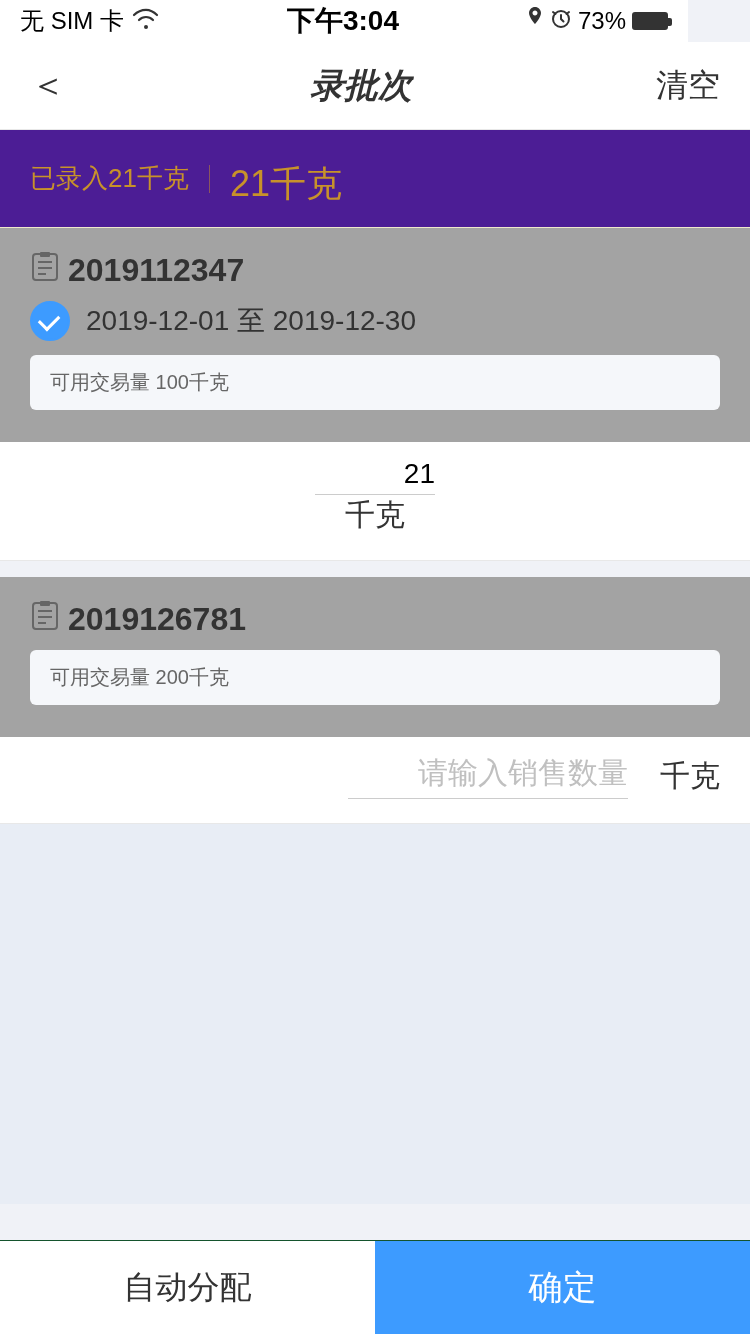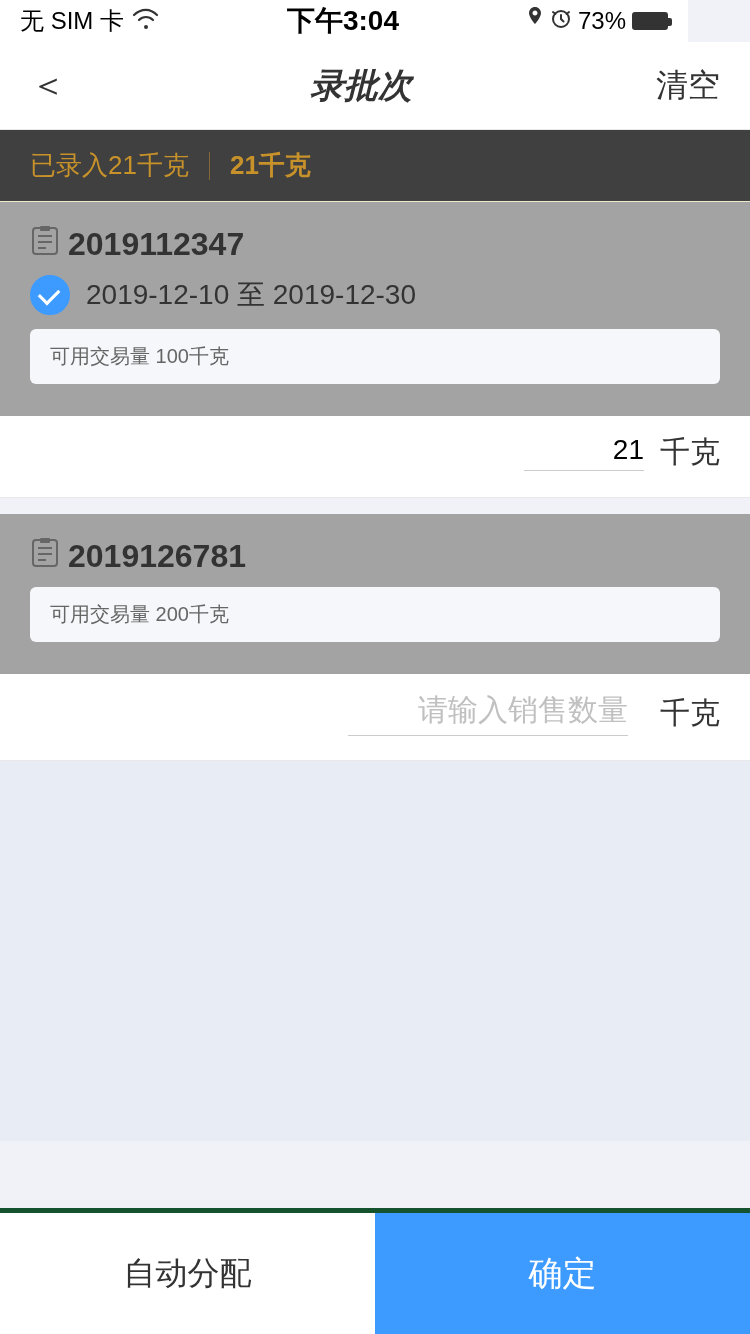--- a/index.html
+++ b/index.html
@@ -65,41 +65,42 @@
       color: #333;
       font-style: italic;
     }
     .nav-action {
       font-size: 32px;
       color: #333;
     }
 
     
     .info-bar {
-      background: #404040;
+      background: #4c1d95;
       padding: 18px 30px;
       display: flex;
       align-items: center;
       gap: 20px;
       border-bottom: 1px solid #f0e8cc;
     }
     .info-label {
       font-size: 26px;
       color: #c8922a;
     }
     .info-divider {
       width: 1px;
       height: 28px;
       background: #c8922a;
       opacity: 0.5;
     }
     .info-value {
-      font-size: 26px;
+      font-size: 36px;
       color: #c8922a;
-      font-weight: 700;
+      font-weight: 400;
+      margin-top: 12px;
     }
 
     
     .card {
       background: #fff;
       margin-bottom: 0;
     }
 
     
     .batch-item {
@@ -164,20 +165,21 @@
     }
 
     
     .amount-row {
       display: flex;
       align-items: center;
       justify-content: flex-end;
       padding: 16px 30px 24px 30px;
       background: #fff;
       border-bottom: 1px solid #e8e8e8;
+      flex-direction: column;
     }
     .amount-unit {
       font-size: 30px;
       color: #333;
     }
     .amount-underline {
       border-bottom: 1px solid #ccc;
       min-width: 120px;
       text-align: right;
       padding-bottom: 4px;
@@ -217,24 +219,24 @@
       background: #e8edf5;
       flex: 1;
       min-height: 380px;
     }
 
     
     .bottom-bar {
       position: fixed;
       bottom: 0;
       width: 750px;
-      height: 126px;
-      display: flex;
-      background: #fff;
-      border-top: 5px solid #14532d;
+      height: 94px;
+      display: flex;
+      background: #fff;
+      border-top: 1px solid #14532d;
       margin-top: 31px;
     }
     .btn-auto {
       flex: 1;
       display: flex;
       align-items: center;
       justify-content: center;
       font-size: 32px;
       color: #333;
       background: #fff;
@@ -308,21 +310,21 @@
         <line x1="8" y1="16" x2="22" y2="16" stroke="#666" stroke-width="2"></line>
         <line x1="8" y1="22" x2="16" y2="22" stroke="#666" stroke-width="2"></line>
         <rect x="10" y="0" width="10" height="5" rx="1" fill="#666"></rect>
       </svg>
     </span>
     <span class="batch-id">2019112347</span>
   </div>
   <div class="batch-date-row">
     <div class="radio-btn selected">
     </div>
-    <span class="batch-date">2019-12-10 至 2019-12-30</span>
+    <span class="batch-date">2019-12-01 至 2019-12-30</span>
   </div>
   <div class="batch-available">可用交易量 100千克</div>
 </div>
 
 <div class="amount-row">
   <div class="amount-underline">
     <span>21</span>
   </div>
   <span style="width:16px"></span>
   <span class="amount-unit">千克</span>

